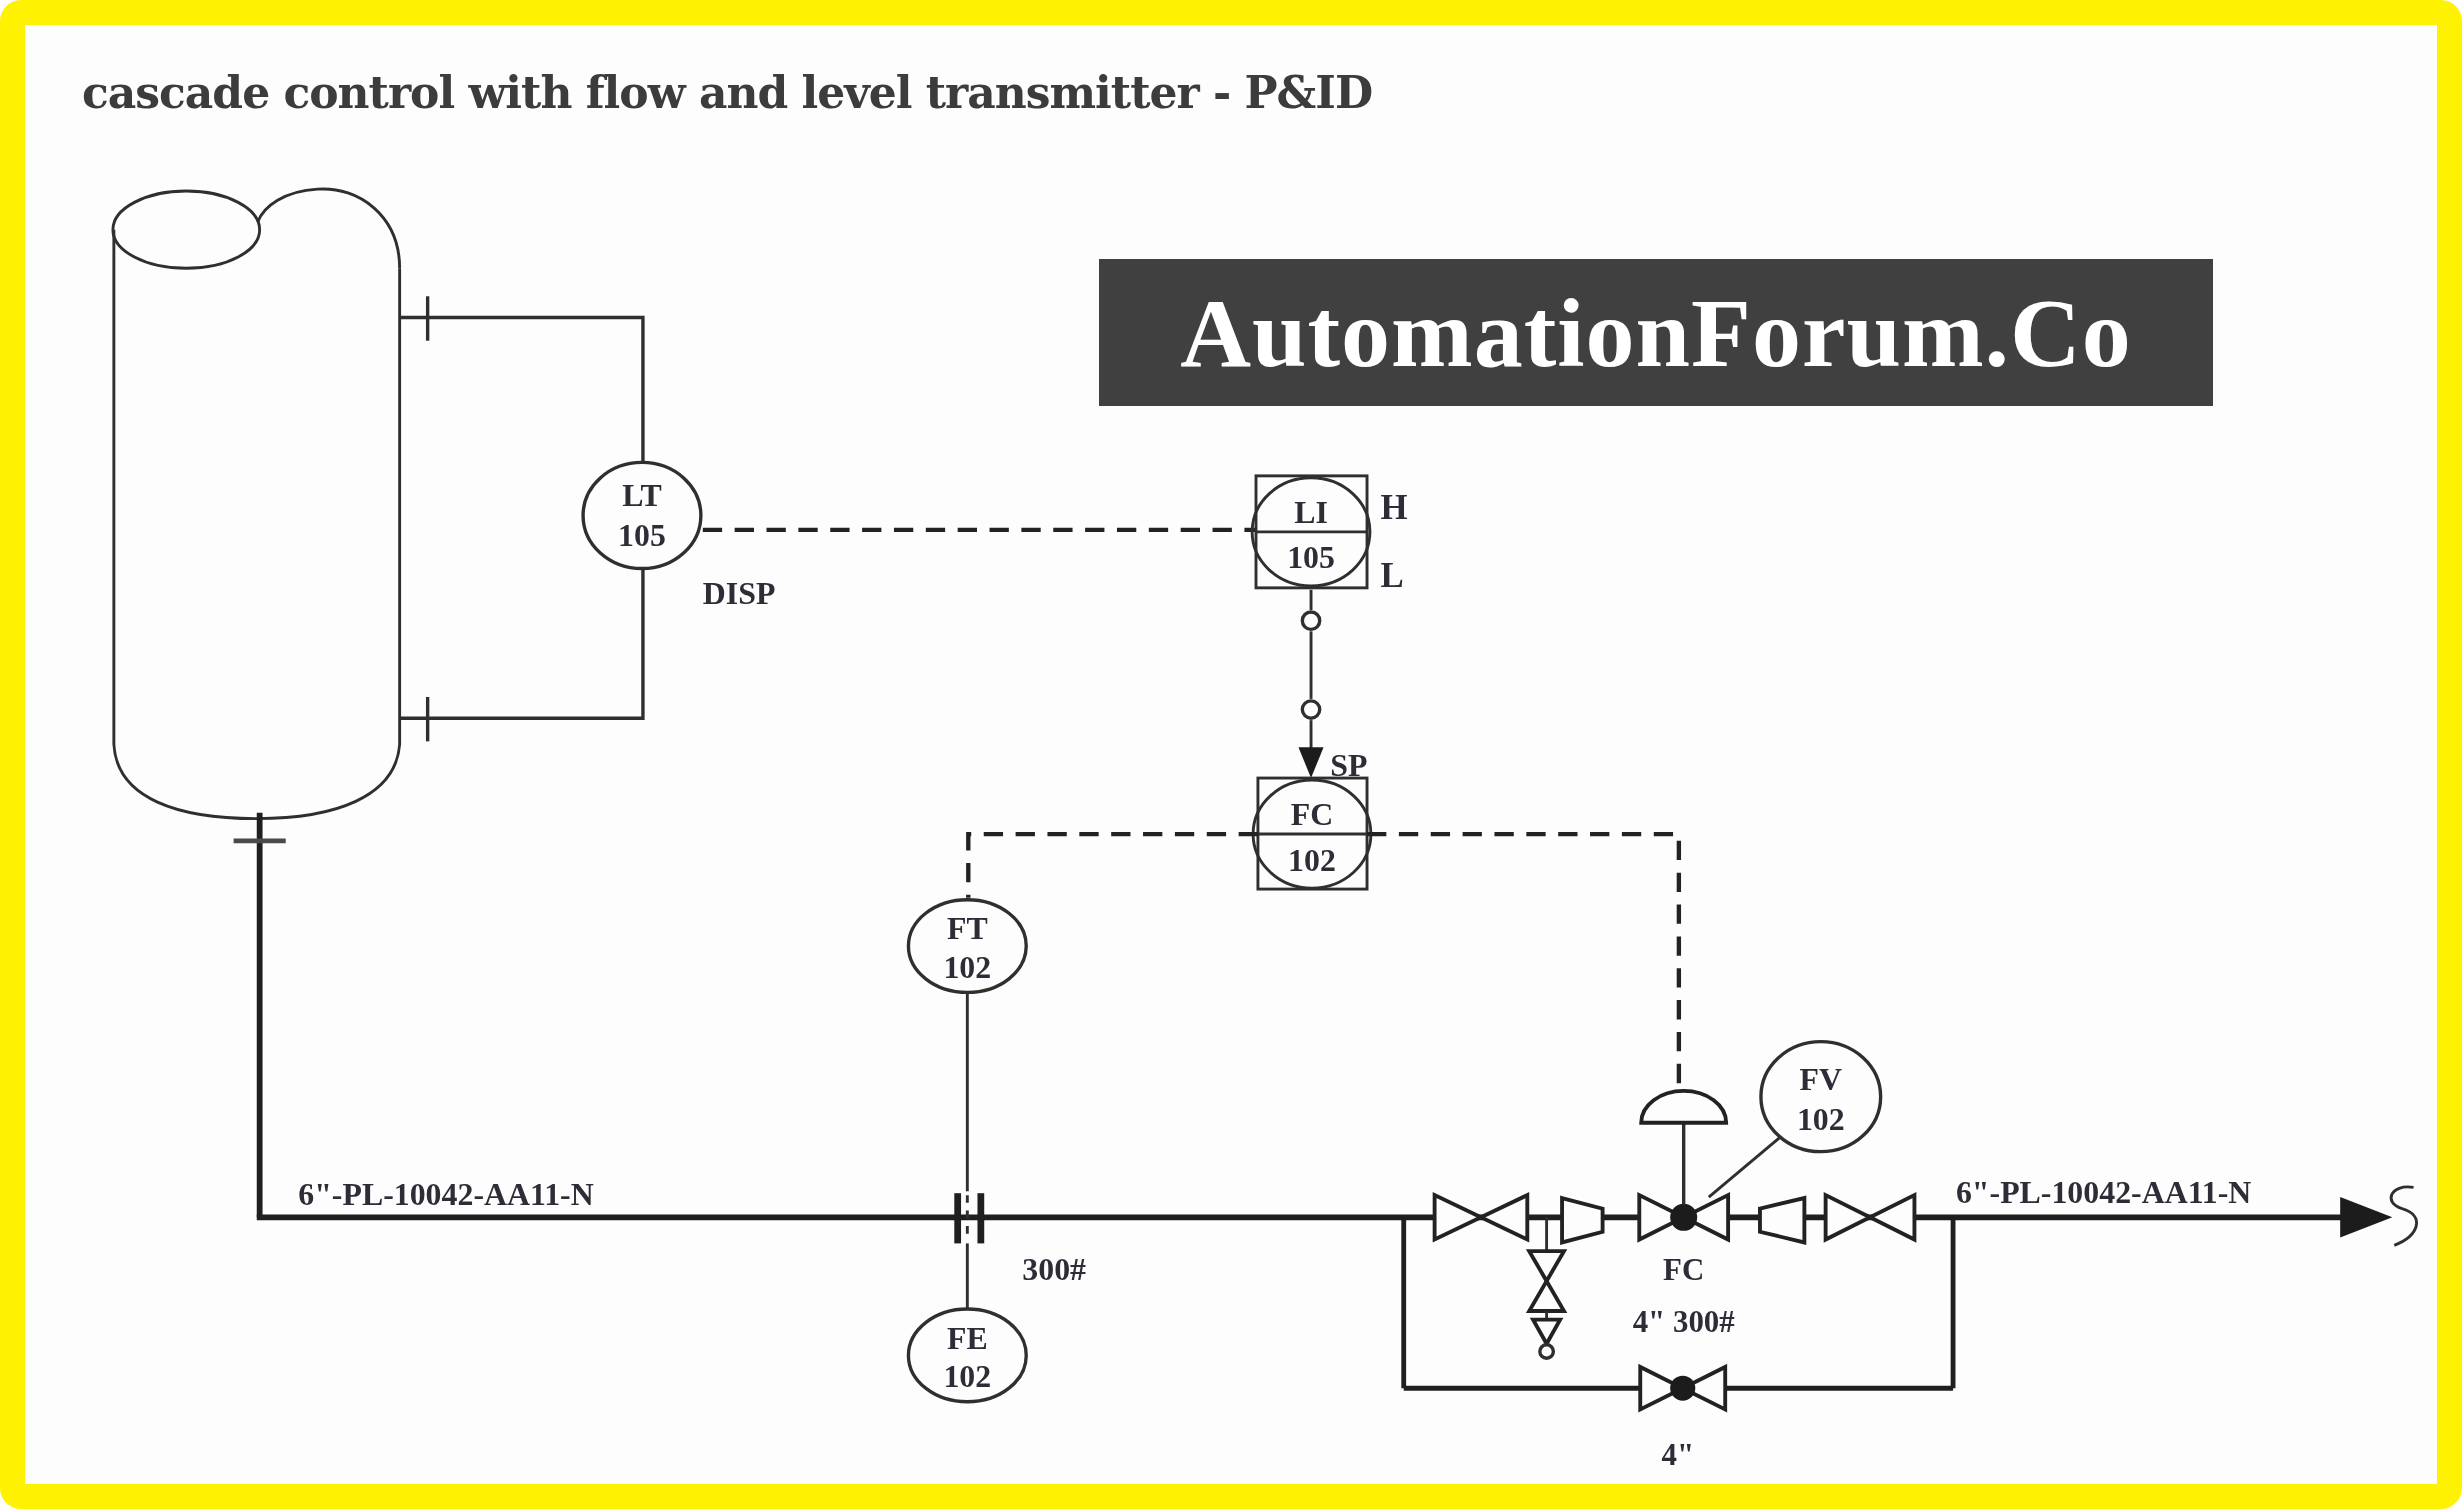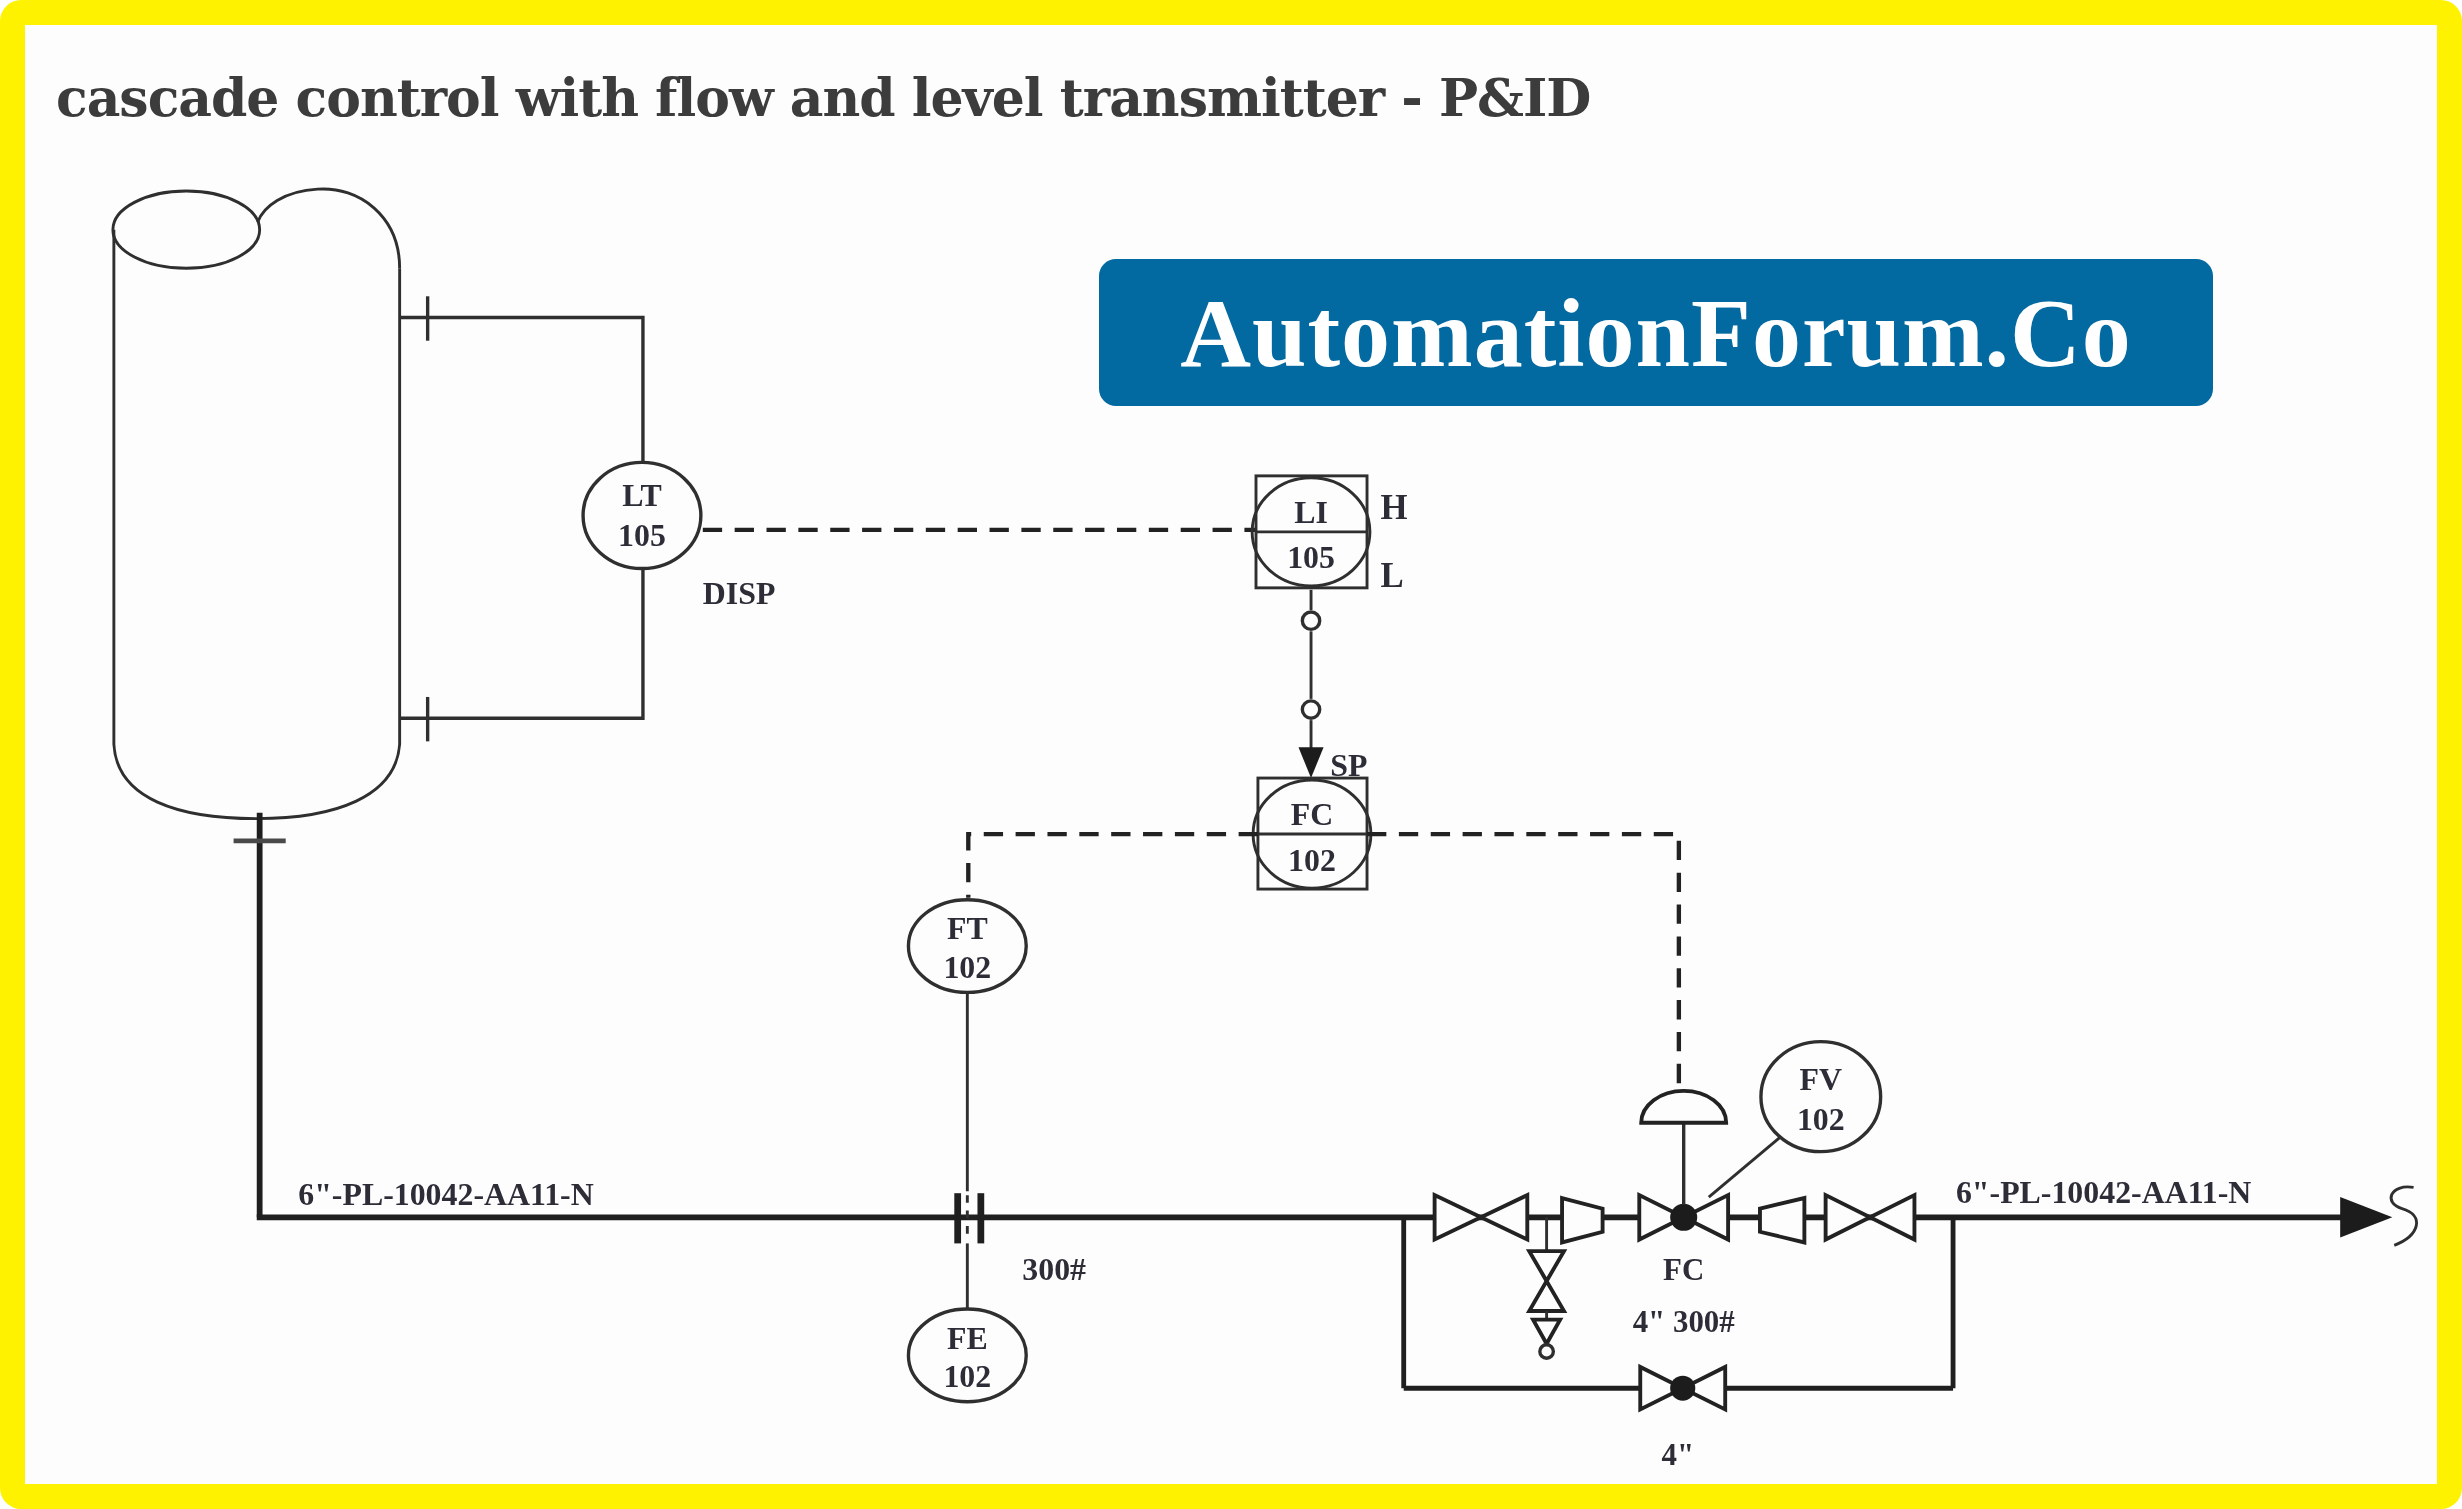--- a/index.html
+++ b/index.html
@@ -3,29 +3,29 @@
 <meta charset="utf-8">
 <style>
   html,body{margin:0;padding:0;background:#ffffff;}
   #stage{
     position:relative;width:2462px;height:1509px;overflow:hidden;
     background:#fdfdfd;box-sizing:border-box;
     border:25px solid #fff200;border-radius:21px;
     font-family:"Liberation Serif","DejaVu Serif",serif;
   }
   #title{
-    position:absolute;left:31px;top:42px;
+    position:absolute;left:57px;top:42px;
     font-family:"DejaVu Serif","Liberation Serif",serif;
-    font-weight:bold;font-size:52px;color:#3c3c3c;letter-spacing:-1px;
+    font-weight:bold;font-size:44px;color:#3c3c3c;letter-spacing:-1px;
     white-space:nowrap;
     text-align:center;
   }
   #banner{
     position:absolute;left:1074px;top:234px;width:1114px;height:147px;
-    background:#0369a1;display:flex;align-items:center;justify-content:center;border-radius:17px;
+    background:#404040;display:flex;align-items:center;justify-content:center;
   }
   #banner .banner-text{
     font-family:"Liberation Serif","DejaVu Serif",serif;
     font-weight:bold;font-size:98px;color:#ffffff;letter-spacing:1px;
     white-space:nowrap;
   }
   svg{position:absolute;left:0;top:0;}
   .ln{stroke:#2f2f2f;stroke-width:3.5;fill:none;}
   .ln-thin{stroke:#2f2f2f;stroke-width:3;fill:none;}
   .pipe{stroke:#1f1f1f;stroke-width:6;fill:none;}

